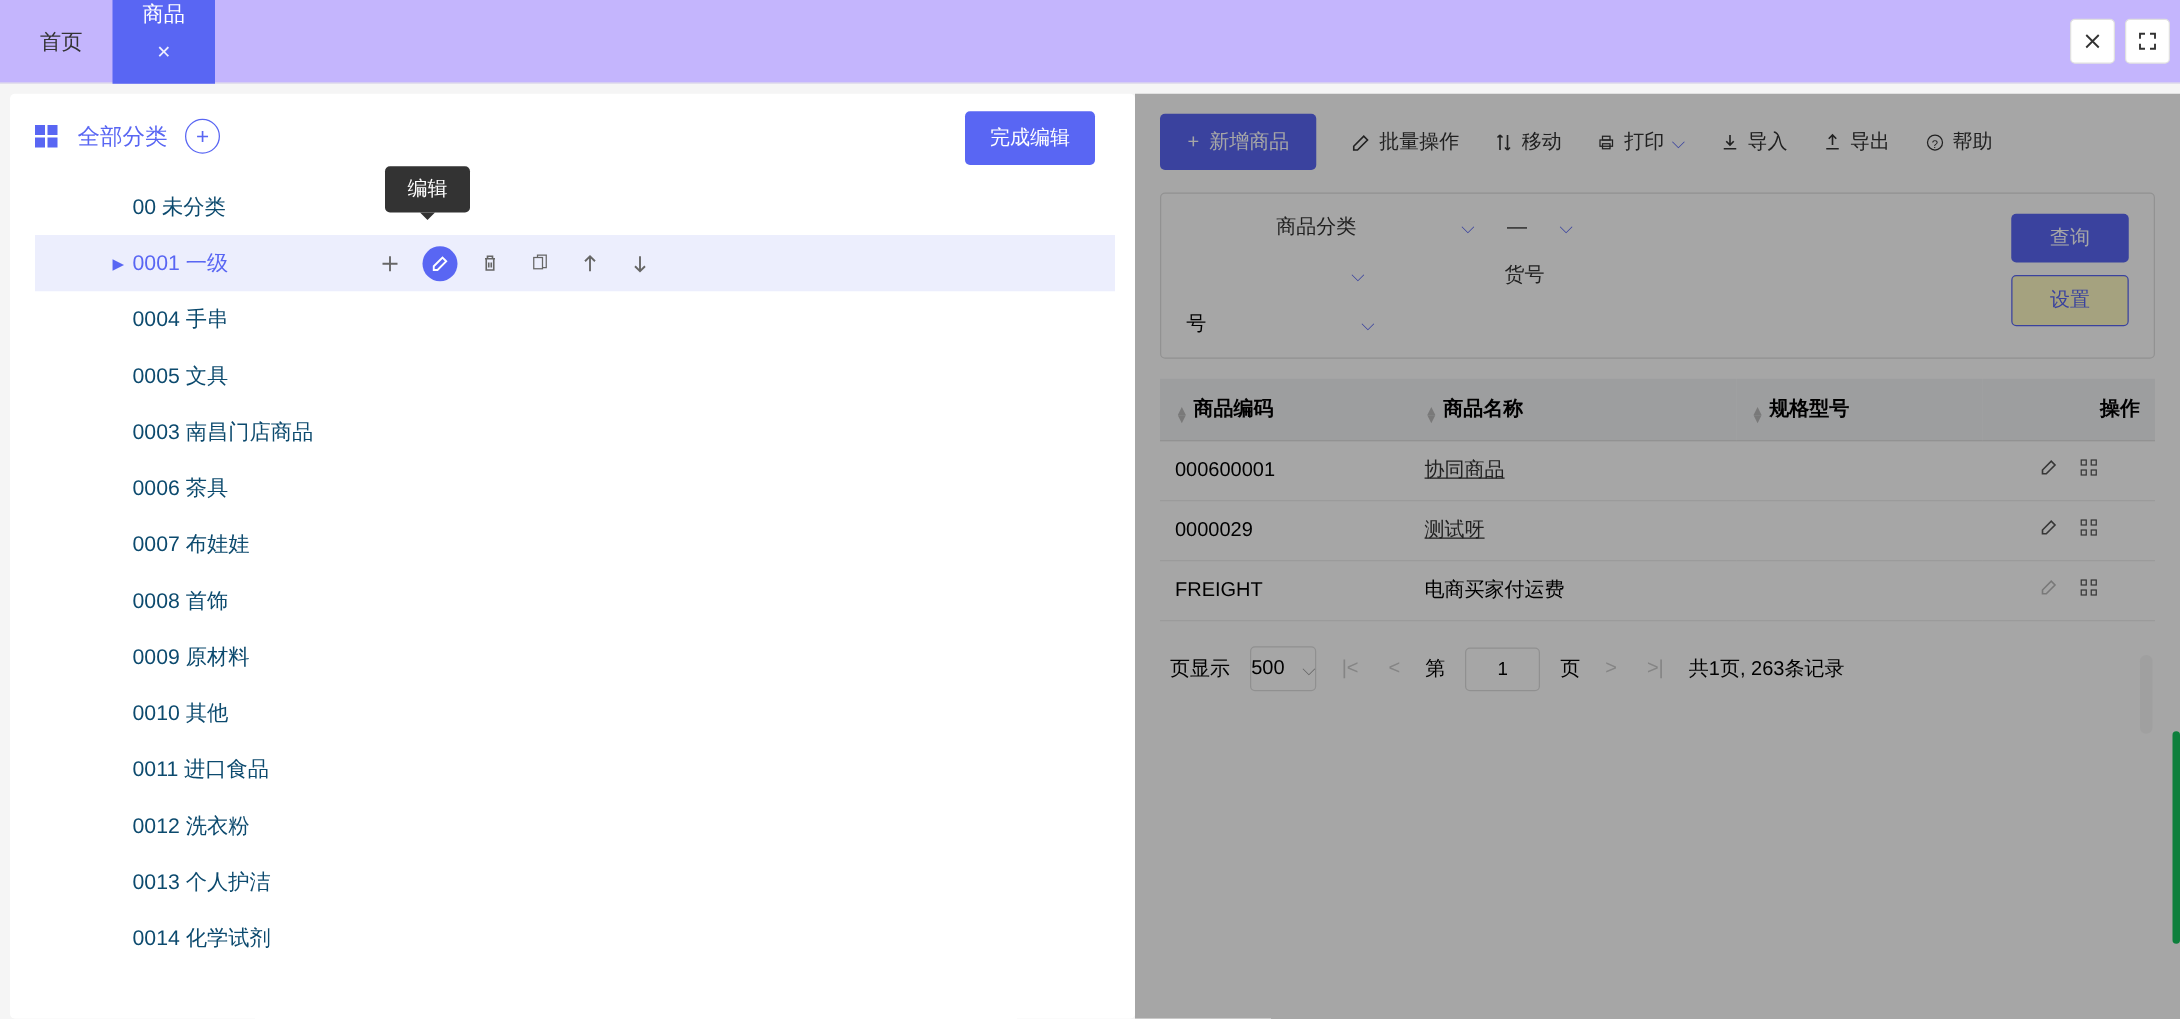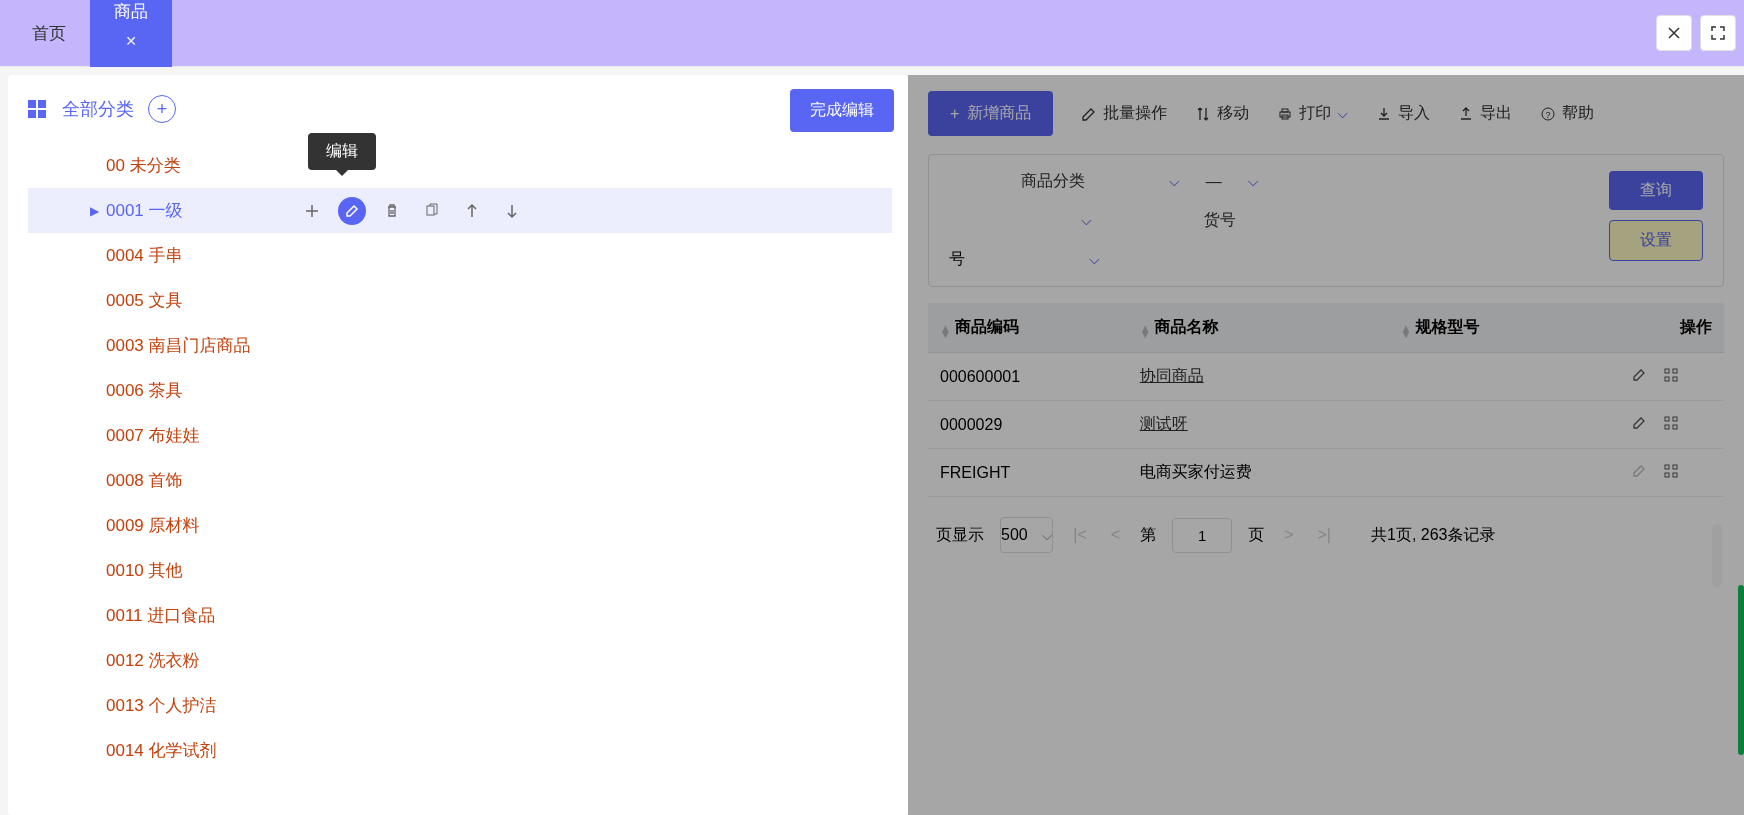--- a/index.html
+++ b/index.html
@@ -109,21 +109,21 @@
       border-radius: 50%;
       display: flex;
       align-items: center;
       justify-content: center;
       color: #5966f3;
       font-size: 18px;
       cursor: pointer;
     }
     .finish-btn {
       position: absolute;
-      right: 14px;
+      right: 32px;
       top: 14px;
       background: #5966f3;
       color: #fff;
       border: none;
       padding: 11px 20px;
       border-radius: 4px;
       font-size: 16px;
       cursor: pointer;
     }
     
@@ -136,21 +136,21 @@
     .tree-container::-webkit-scrollbar { width: 16px; }
     .tree-container::-webkit-scrollbar-thumb { background: #c0c0c0; border-radius: 0; }
     .tree-container::-webkit-scrollbar-track { background: #f0f0f0; }
     
     .tree-item {
       height: 45px;
       display: flex;
       align-items: center;
       padding-left: 78px;
       font-size: 17px;
-      color: #c2410c;
+      color: #0c4a6e;
       cursor: pointer;
       position: relative;
     }
     .tree-item.selected {
       background: #eceefd;
       color: #5966f3;
     }
     .tree-item .expand-icon {
       position: absolute;
       left: 62px;
@@ -343,21 +343,21 @@
     }
     .page-input {
       border: 1px solid #ddd;
       width: 60px;
       padding: 8px;
       border-radius: 4px;
       text-align: center;
       font-size: 15px;
     }
     .page-nav { color: #ccc; cursor: pointer; padding: 0 4px; }
-    .pagination-info { margin-left: 20px; }
+    .pagination-info { }
 
     
     .scroll-ind {
       position: absolute;
       right: 0;
       bottom: 60px;
       width: 6px;
       height: 170px;
       background: #15c45d;
       border-radius: 3px;

